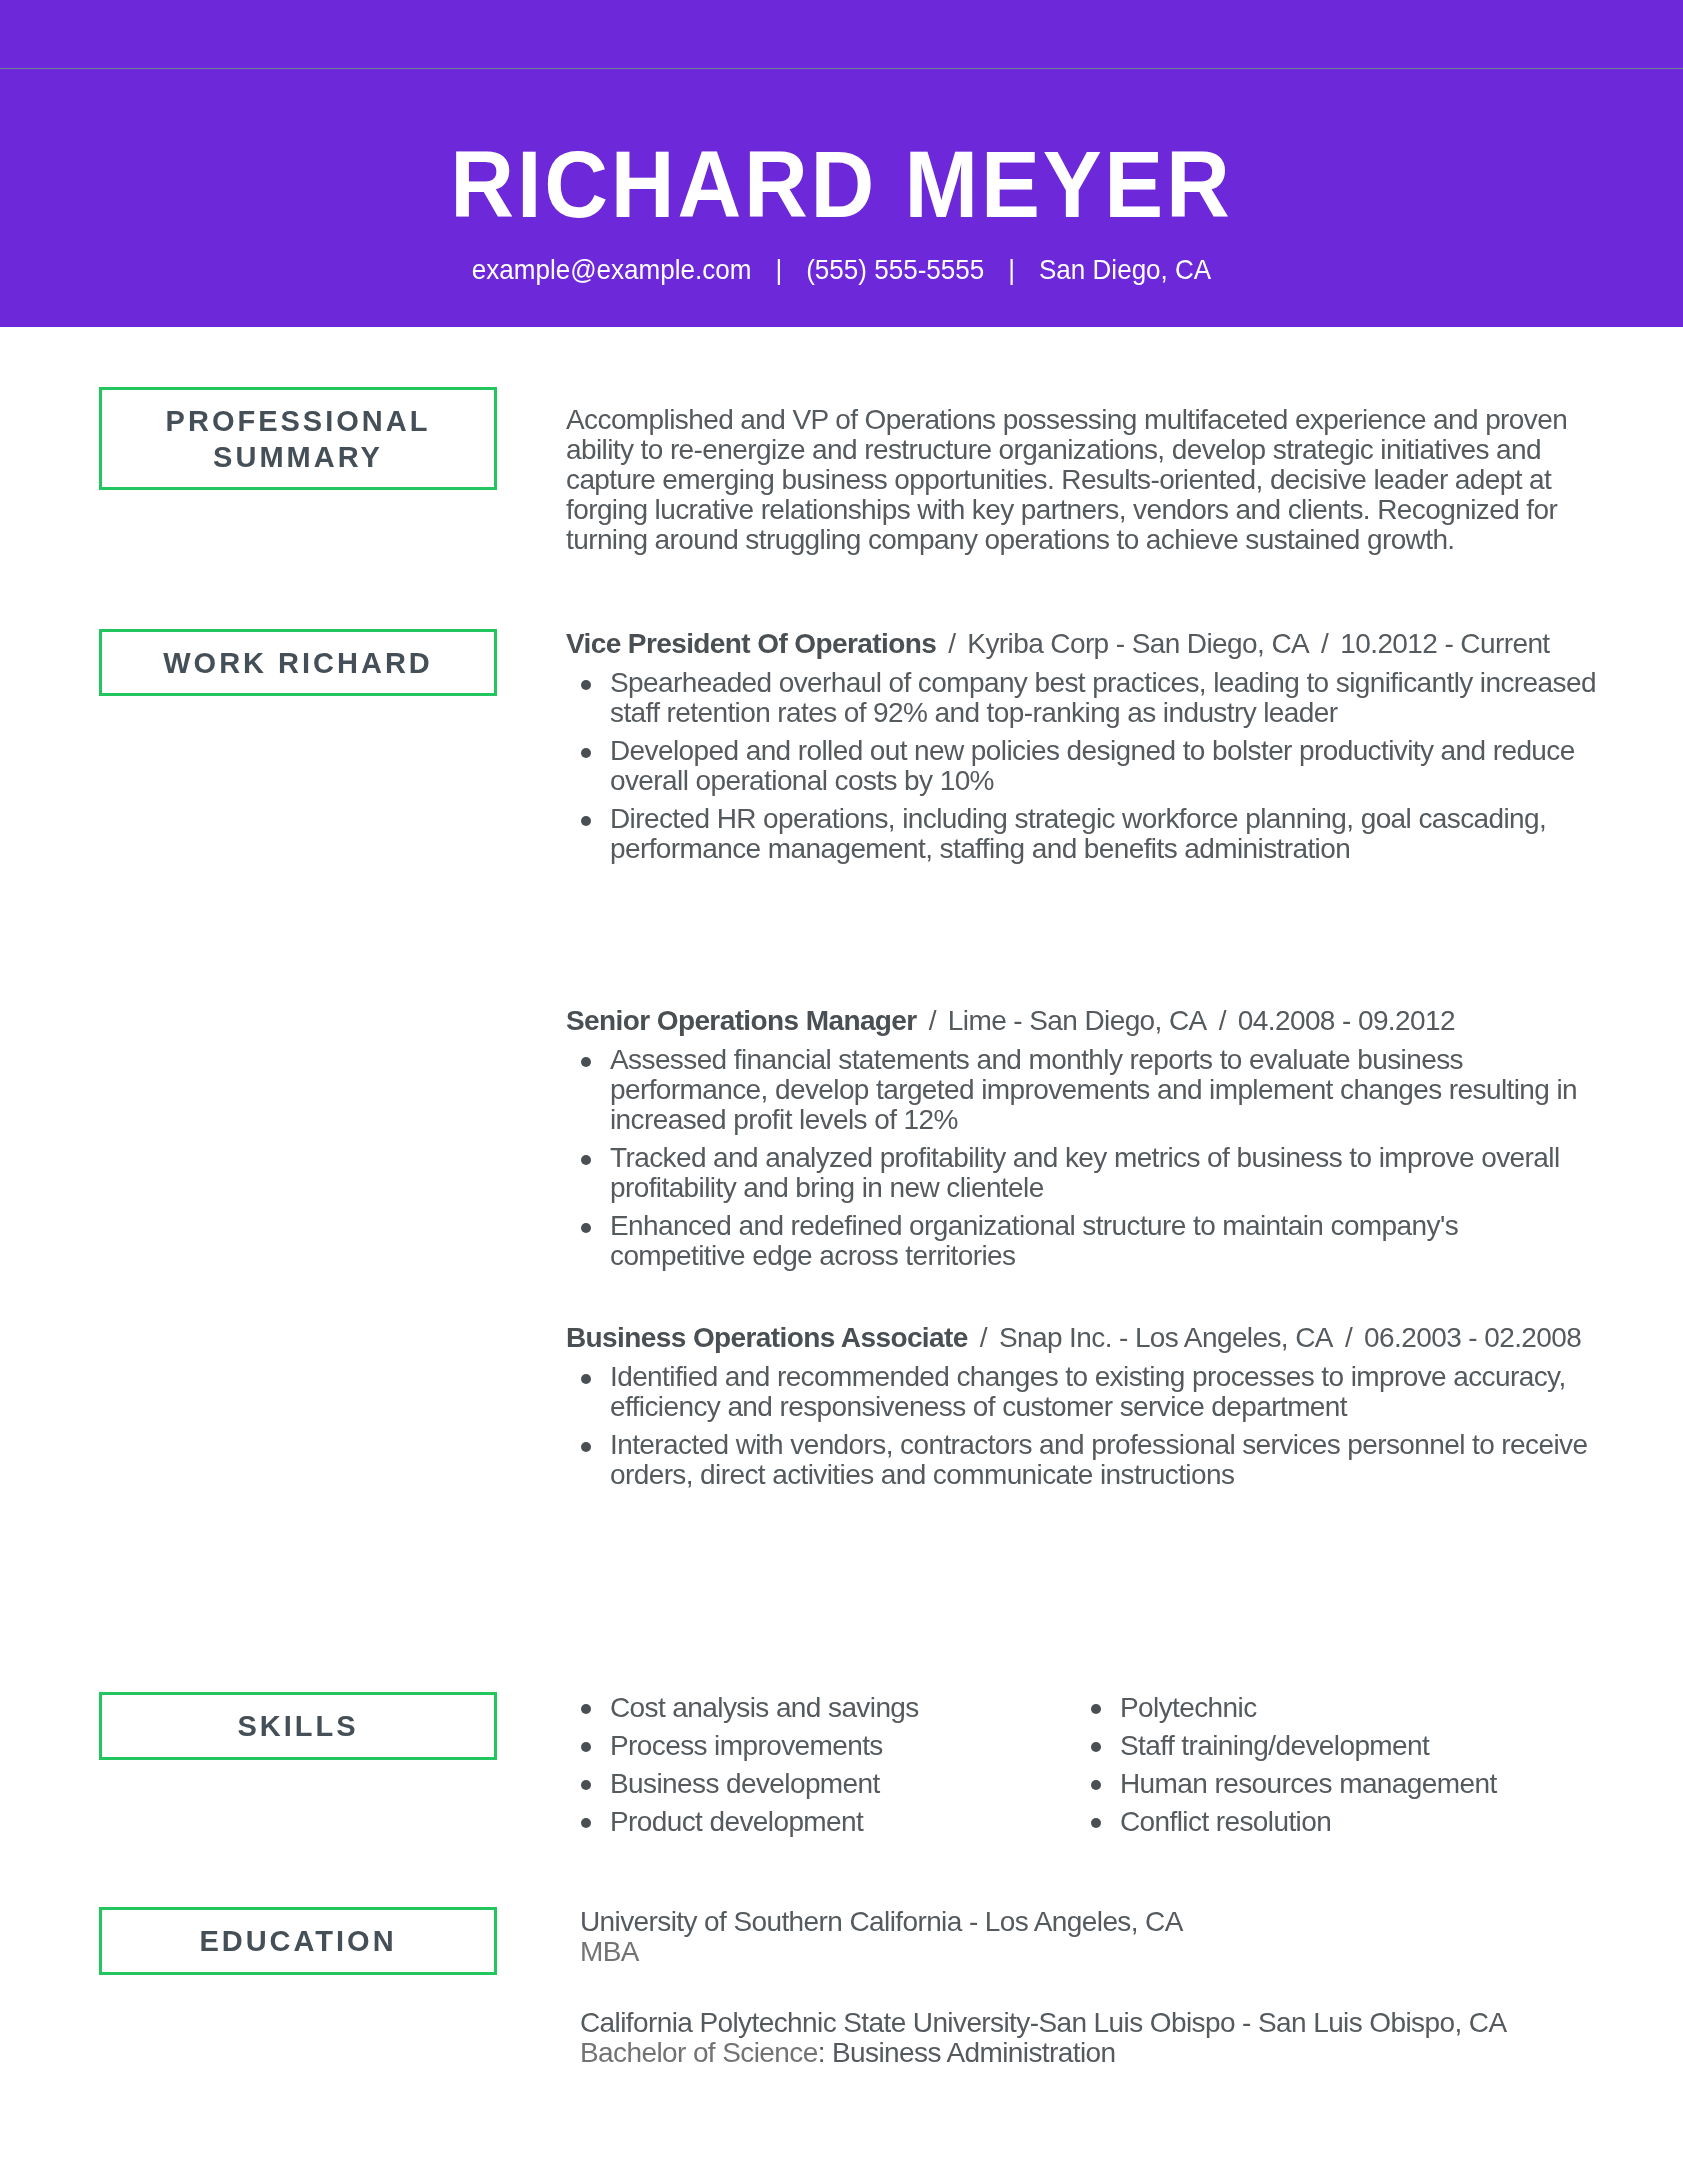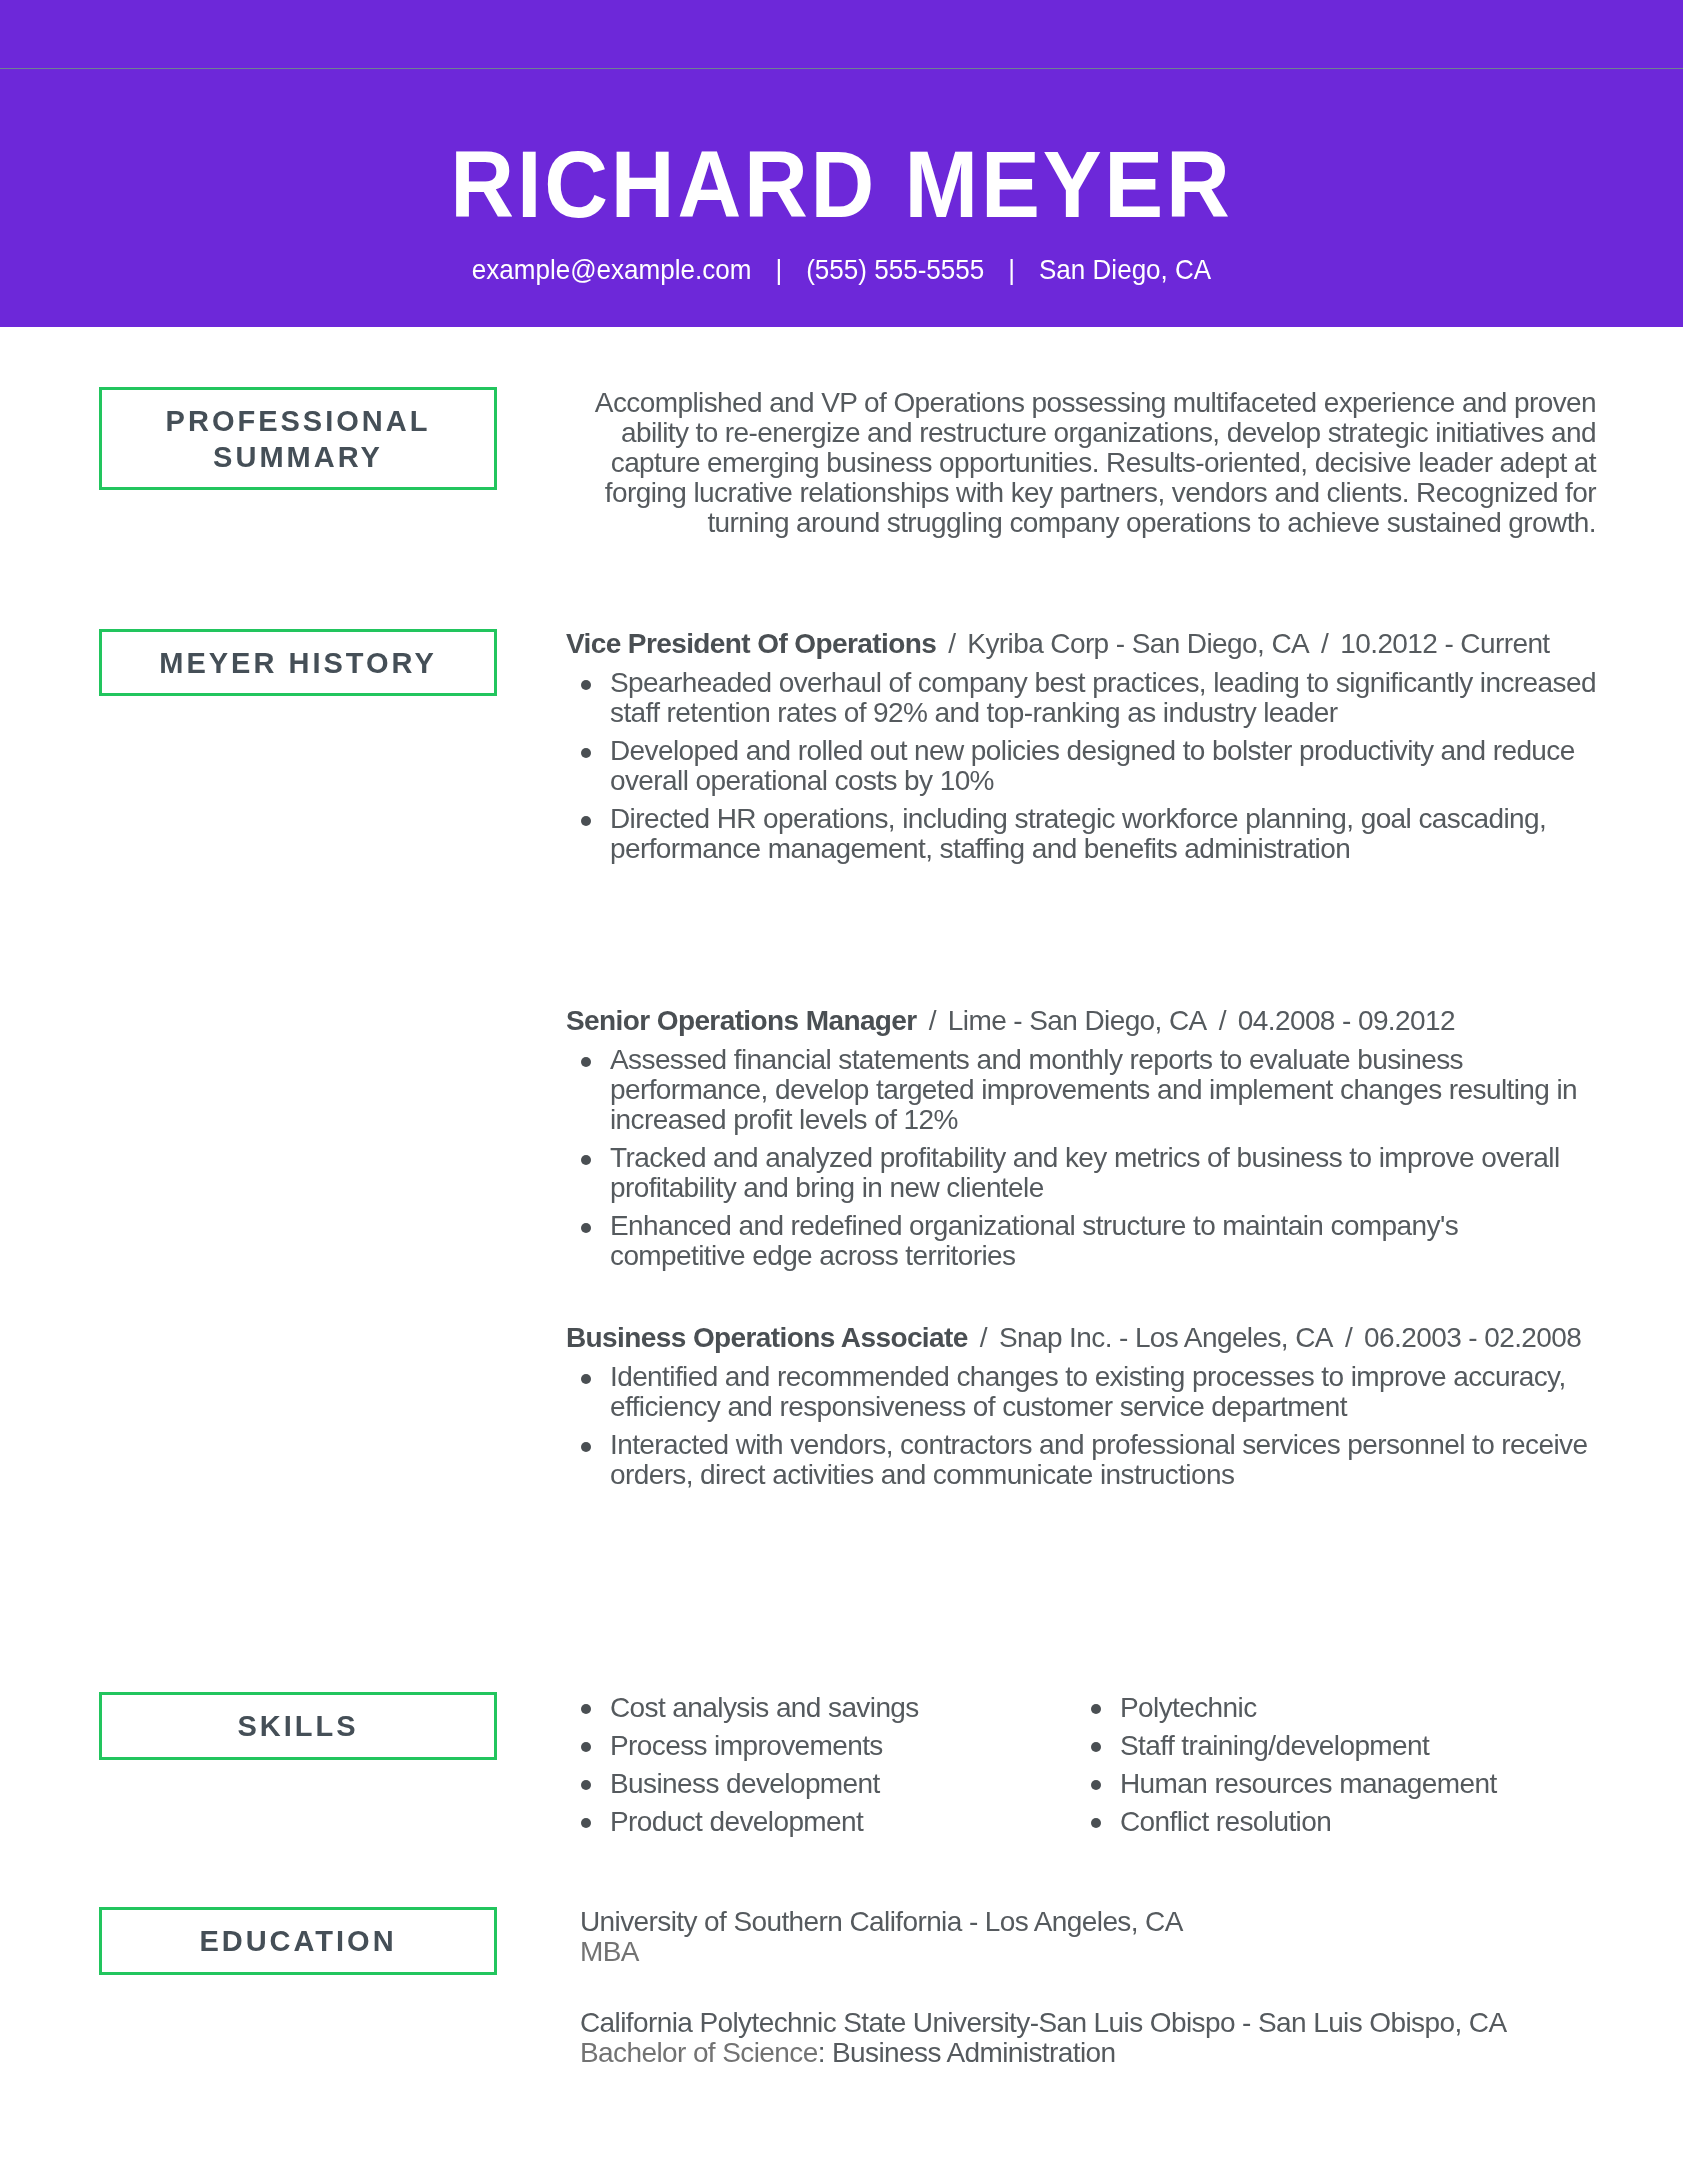--- a/index.html
+++ b/index.html
@@ -35,21 +35,21 @@
       display: flex; align-items: center; justify-content: center;
       text-align: center; color: #454f57; font-weight: bold;
       font-size: 29px; line-height: 36px; letter-spacing: 3px;
     }
     .sec-text { display: block; }
 
     .col {
       position: absolute; left: 566px; width: 1030px;
       font-size: 28px; line-height: 30px; color: #555a5e;
     }
-    .summary { top: 388px; letter-spacing: -0.6px; text-align: right; }
+    .summary { top: 405px; letter-spacing: -0.6px; }
 
     .job { position: absolute; left: 566px; width: 1030px; font-size: 28px; line-height: 30px; letter-spacing: -0.6px; }
     .job-head { color: #555a5e; }
     .job-title { font-weight: bold; color: #4a4f53; text-align: right; }
     .slash { margin: 0 12px; }
     ul.bullets { list-style: none; margin: 9px 0 0 0; padding: 0; }
     ul.bullets li { position: relative; padding-left: 44px; margin-bottom: 8px; }
     ul.bullets li .dot {
       position: absolute; left: 15px; top: 12px; width: 10px; height: 10px;
       border-radius: 50%; background: #4a4f53;
@@ -80,21 +80,21 @@
   </div>
 </div>
 
 <div class="sec-box" style="top:387px;height:97px;">
   <div>
     <span class="sec-text">PROFESSIONAL</span>
     <span class="sec-text">SUMMARY</span>
   </div>
 </div>
 <div class="sec-box" style="top:629px;height:61px;">
-  <span class="sec-text">MEYER HISTORY</span>
+  <span class="sec-text">WORK RICHARD</span>
 </div>
 <div class="sec-box" style="top:1692px;height:62px;">
   <span class="sec-text">SKILLS</span>
 </div>
 <div class="sec-box" style="top:1907px;height:62px;">
   <span class="sec-text">EDUCATION</span>
 </div>
 
 <div class="col summary">Accomplished and VP of Operations possessing multifaceted experience and proven ability to re-energize and restructure organizations, develop strategic initiatives and capture emerging business opportunities. Results-oriented, decisive leader adept at forging lucrative relationships with key partners, vendors and clients. Recognized for turning around struggling company operations to achieve sustained growth.</div>
 

